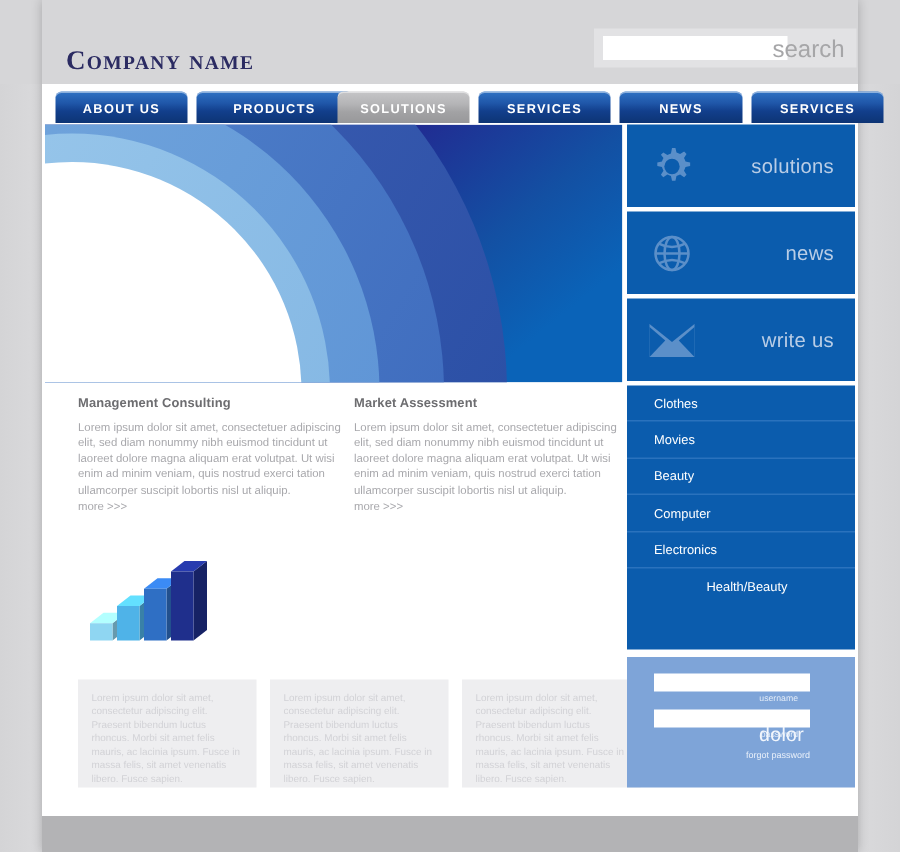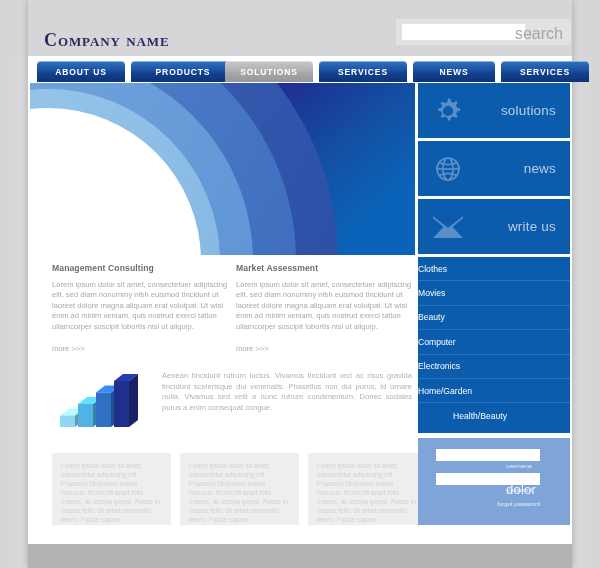--- a/index.html
+++ b/index.html
@@ -86,21 +86,21 @@
   }
   .sidebox .lbl{
     flex:1;text-align:right;padding-right:14px;
     color:#b9cde6;font-size:13.5px;letter-spacing:.2px;
   }
   
   #content{position:absolute;left:28px;top:257px;width:544px;height:283px;background:#ffffff;}
   .col{position:absolute;top:6px;width:176px;}
   .colhead{font-size:8.6px;font-weight:bold;color:#6d6d70;margin-bottom:7px;letter-spacing:.1px;}
   .coltext{font-size:7.6px;line-height:10.4px;color:#a8a8ac;text-align:left;}
-  .more{font-size:7.6px;color:#a8a8ac;margin-top:12px;}
+  .more{font-size:7.6px;color:#a8a8ac;margin-top:1px;}
   
   #chartrow{position:absolute;left:24px;top:110px;width:360px;height:64px;}
   #chartart{position:absolute;left:0;top:0;width:105px;height:64px;}
   #chartpara{
     position:absolute;left:110px;top:4px;width:250px;
     font-size:7.6px;line-height:10.5px;color:#b2b2b6;text-align:justify;
   }
   
   .bbox{
     position:absolute;top:196px;width:119px;height:72px;
@@ -110,21 +110,21 @@
     margin:0;padding:8px 9px 0 9px;
     font-size:6.6px;line-height:9px;color:#d2d2d6;
   }
   
   #catlist{
     position:absolute;left:390px;top:0px;width:152px;height:176px;
     background:#0b5cad;
   }
   .cat{
     height:24.4px;display:flex;align-items:center;
-    color:#ffffff;font-size:8.6px;
+    padding-left:18px;color:#ffffff;font-size:8.6px;
     box-sizing:border-box;cursor:pointer;
     border-bottom:1px solid #2a72bd;
   }
   .cat:last-child{border-bottom:none;margin-left:35px;}
   
   #login{
     position:absolute;left:390px;top:181px;width:152px;height:87px;
     background:#7ea4d8;
   }
   .loginput{
@@ -299,21 +299,20 @@
               <path d="M44,25.5 L53,18.5 L68,18.5 L59,25.5 Z" fill="rgb(59,139,245)"></path>
               <rect x="44" y="25.5" width="15" height="34.5" fill="#2f6fc4"></rect>
             </g>
             <g>
               <path d="M77,14 L86,7 L86,53 L77,60 Z" fill="rgb(22,34,101)"></path>
               <path d="M62,14 L71,7 L86,7 L77,14 Z" fill="rgb(39,59,175)"></path>
               <rect x="62" y="14" width="15" height="46" fill="#1f2f8c"></rect>
             </g>
           </svg>
       </div>
-      <div id="chartpara">Aenean tincidunt rutrum luctus. Vivamus tincidunt orci ac risus gravida tincidunt scelerisque dui venenatis. Phasellus non dui purus, id ornare nulla. Vivamus sed velit a nunc rutrum condimentum. Donec sodales purus a enim consequat congue.</div>
     </div>
 
     <div class="bbox" style="left:24px;">
       <p>Lorem ipsum dolor sit amet, consectetur adipiscing elit. Praesent bibendum luctus rhoncus. Morbi sit amet felis mauris, ac lacinia ipsum. Fusce in massa felis, sit amet venenatis libero. Fusce sapien.</p>
     </div>
     <div class="bbox" style="left:152px;">
       <p>Lorem ipsum dolor sit amet, consectetur adipiscing elit. Praesent bibendum luctus rhoncus. Morbi sit amet felis mauris, ac lacinia ipsum. Fusce in massa felis, sit amet venenatis libero. Fusce sapien.</p>
     </div>
     <div class="bbox" style="left:280px;">
       <p>Lorem ipsum dolor sit amet, consectetur adipiscing elit. Praesent bibendum luctus rhoncus. Morbi sit amet felis mauris, ac lacinia ipsum. Fusce in massa felis, sit amet venenatis libero. Fusce sapien.</p>
@@ -327,23 +326,20 @@
           <span>Movies</span>
         </div>
         <div class="cat">
           <span>Beauty</span>
         </div>
         <div class="cat">
           <span>Computer</span>
         </div>
         <div class="cat">
           <span>Electronics</span>
-        </div>
-        <div class="cat">
-          <span>Home/Garden</span>
         </div>
         <div class="cat">
           <span>Health/Beauty</span>
         </div>
       </div>
 
     <div id="login">
       <input class="loginput" style="top: 11px;" type="text">
       <span class="loglabel" style="top:25px;">username</span>
 

